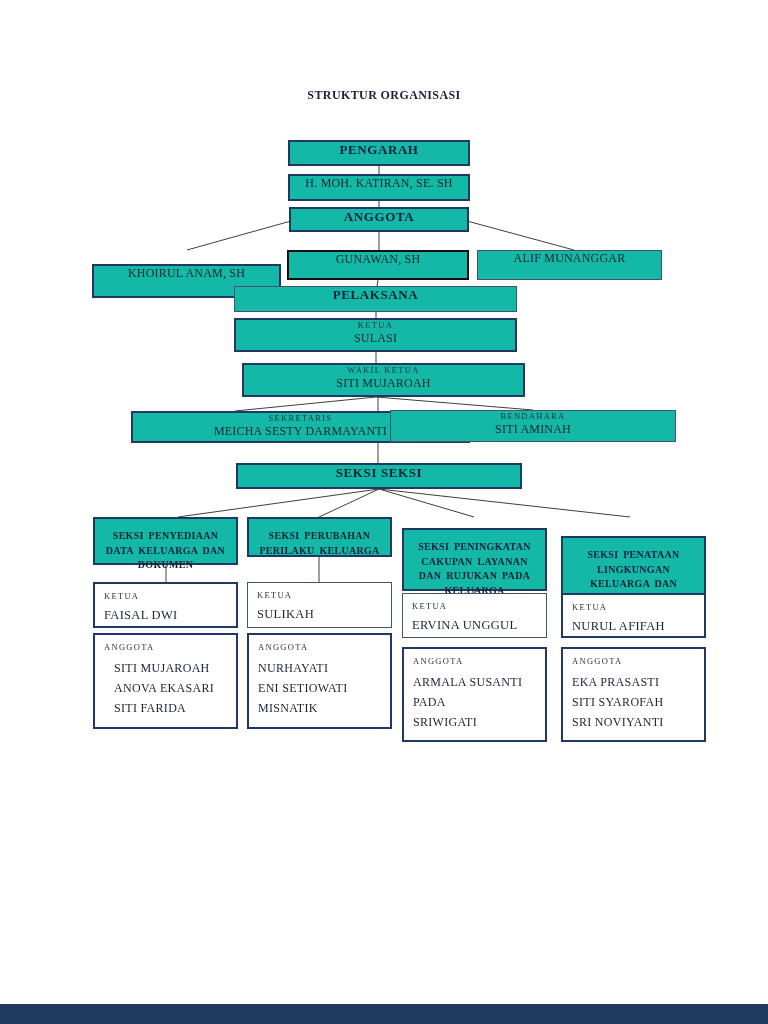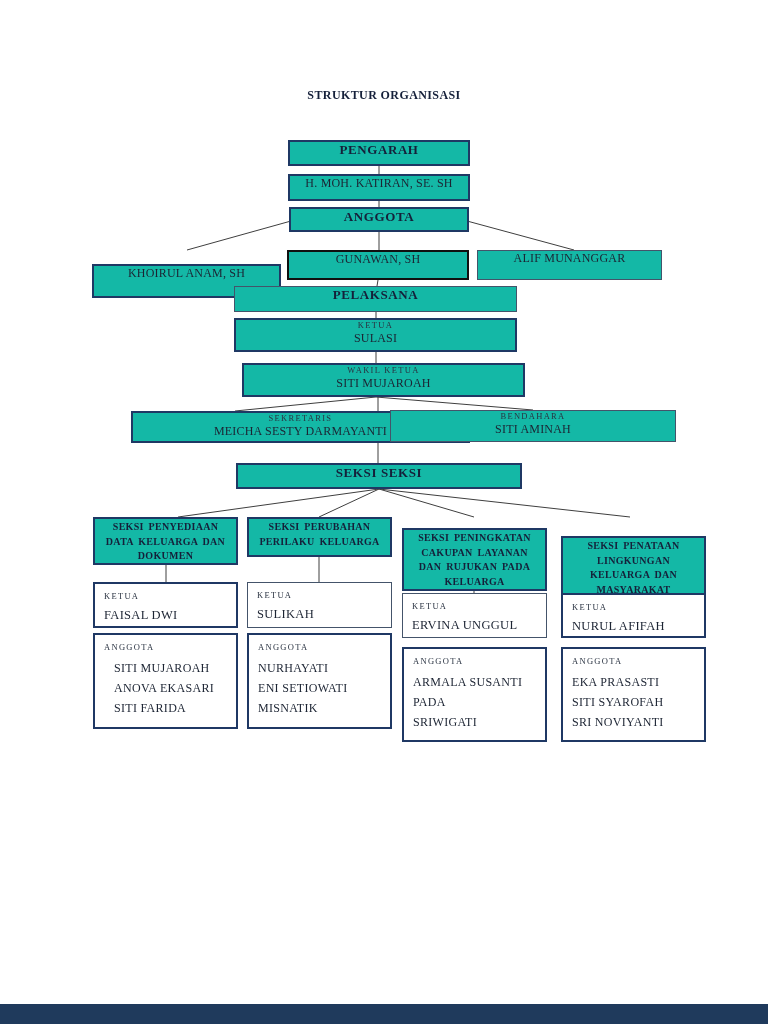--- a/index.html
+++ b/index.html
@@ -23,21 +23,21 @@
   }
   .b-navy2{border:2px solid #1f3864;}
   .b-navy1{border:1.2px solid #44546a;}
   .b-black{border:2.5px solid #101010;}
   .lbl-bold{font-weight:bold;font-size:13px;letter-spacing:.6px;color:#15203a;}
   .name{font-size:12px;color:#1c2433;letter-spacing:.2px;}
   .cap{font-size:8.5px;letter-spacing:1.3px;color:#2a3342;}
   .twoline .name{margin-top:1px;}
   .seksi-head{
     font-weight:bold;font-size:10px;line-height:1.45;letter-spacing:.3px;word-spacing:2px;
-    color:#15203a;padding:1px 6px;
+    color:#15203a;padding:10px 6px;
   }
   .card{
     position:absolute;box-sizing:border-box;background:#ffffff;text-align:left;
     padding:7px 9px;
   }
   .card .cap{display:block;}
   .card .k-name{font-size:12.5px;margin-top:7px;letter-spacing:.3px;}
   .card .m-list{margin-top:7px;font-size:12px;line-height:1.65;letter-spacing:.3px;}
   .indent .m-list{padding-left:10px;}
   .footer-bar{

